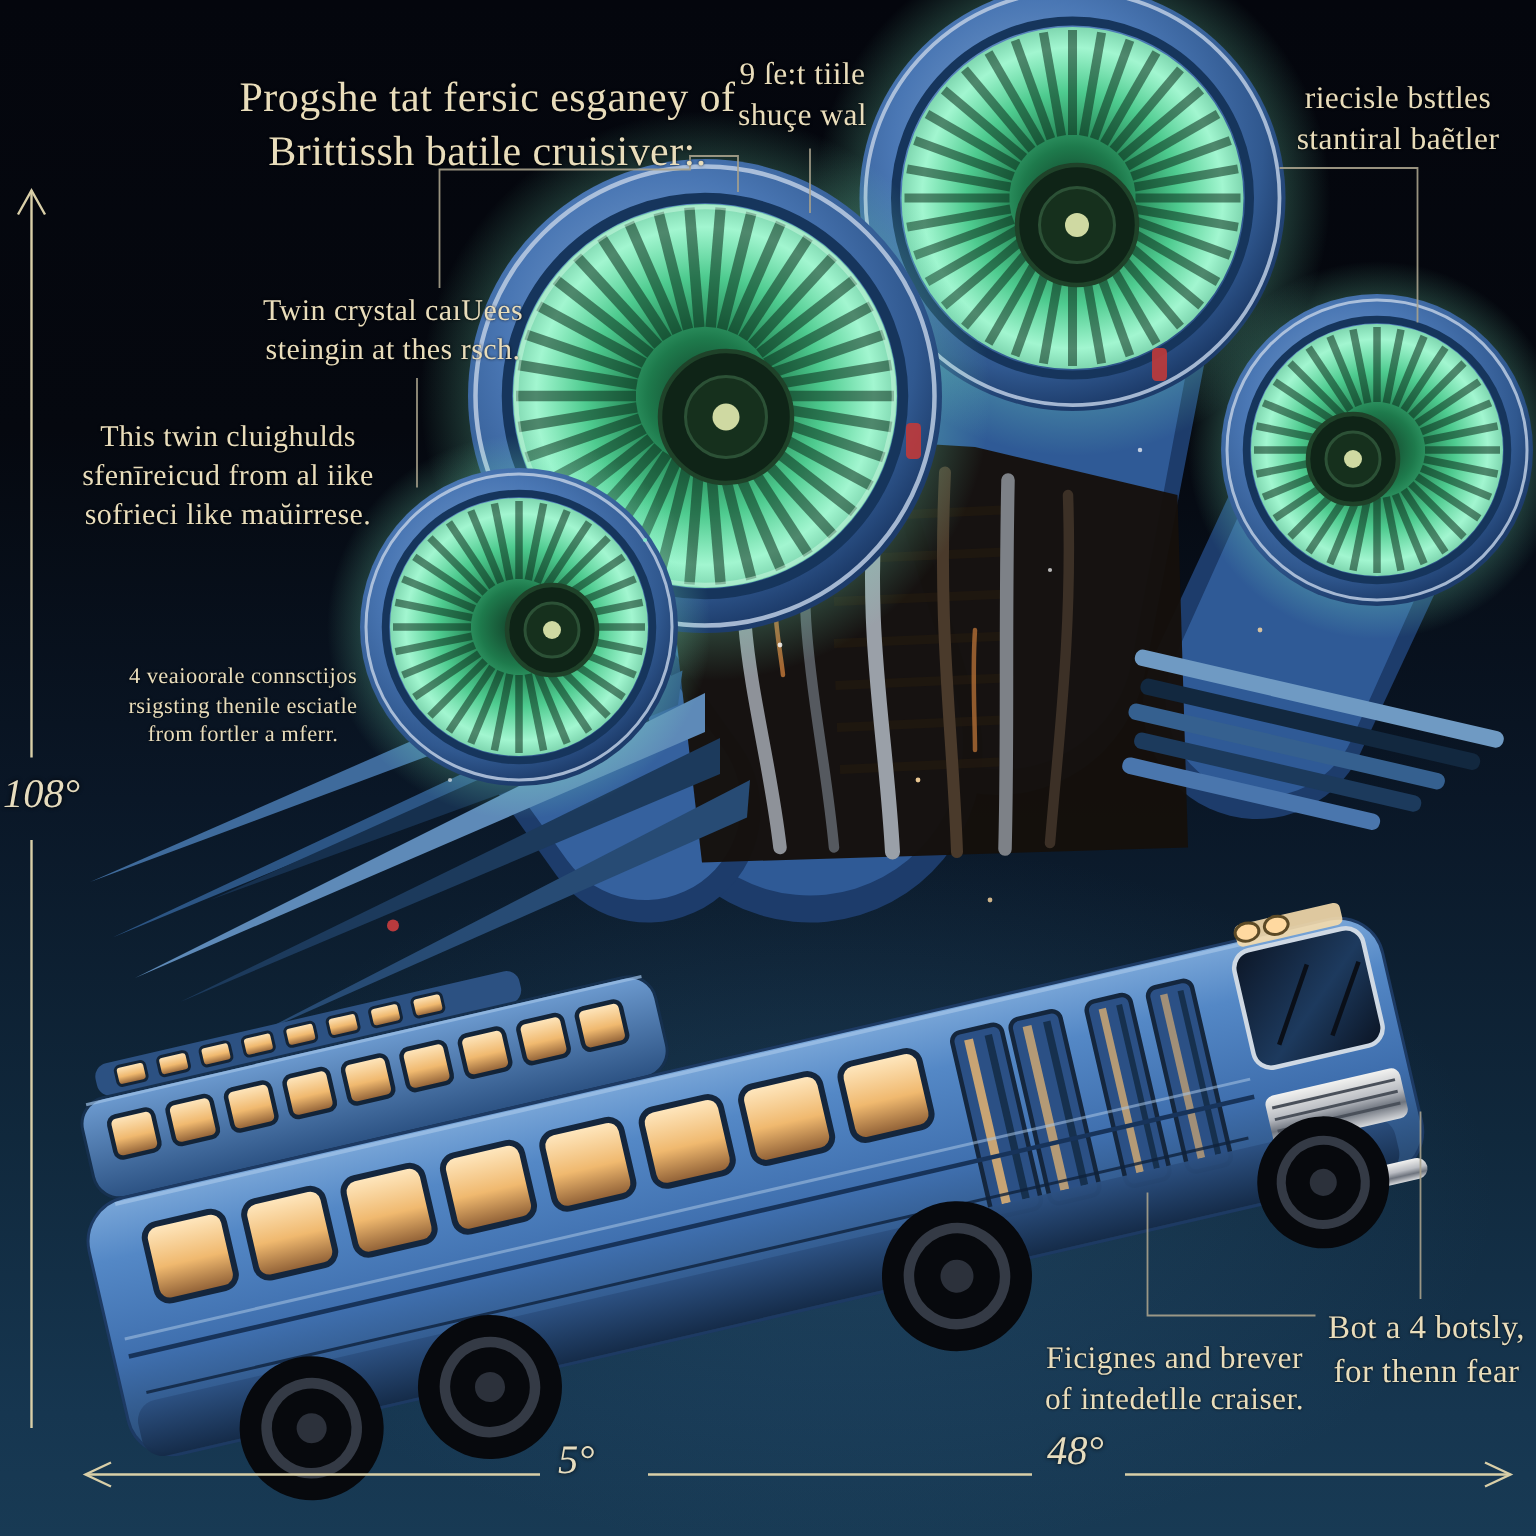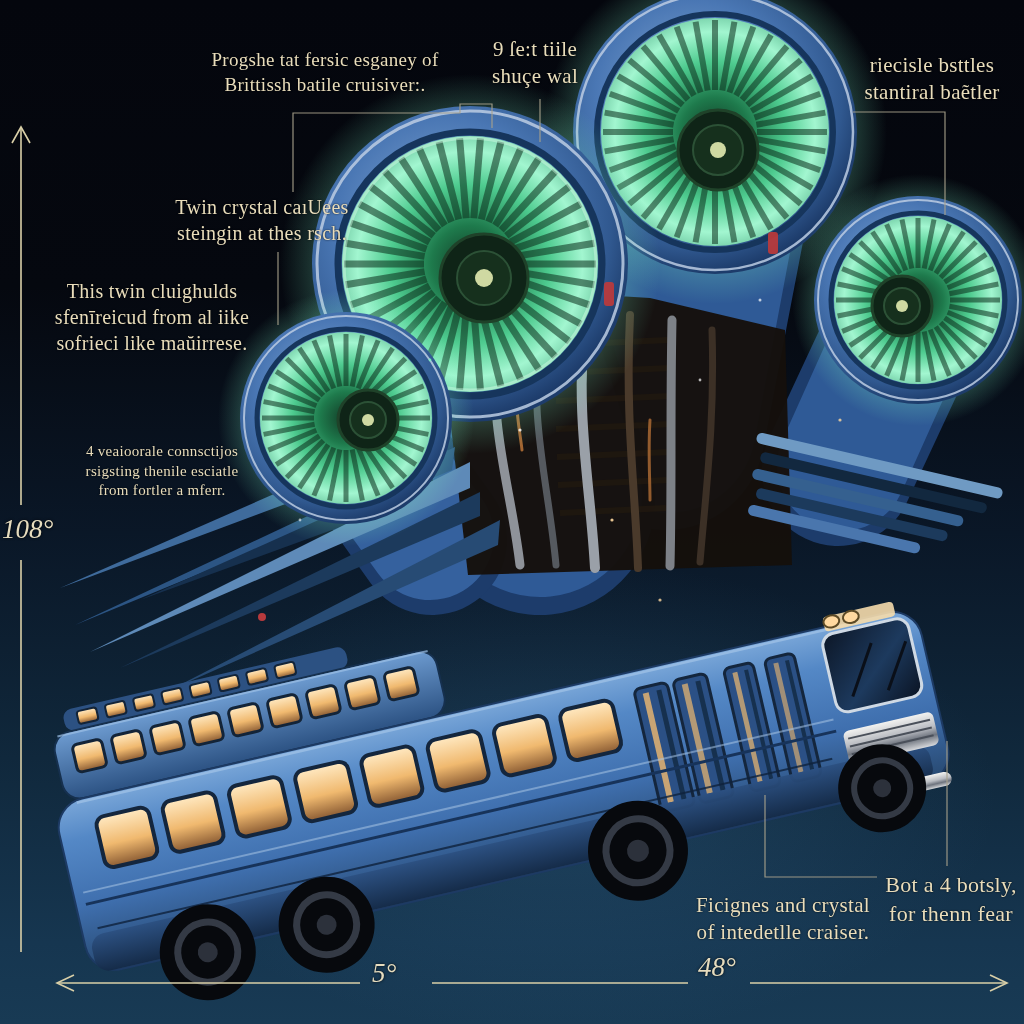--- a/index.html
+++ b/index.html
@@ -437,41 +437,41 @@
     <g stroke="#a9a28c" stroke-width="1.2" fill="none" opacity=".9">
       <path d="M293,192 L293,113 L460,113 L460,104 L492,104 L492,128"></path>
       <path d="M278,252 L278,325"></path>
       <path d="M540,99 L540,142"></path>
       <path d="M853,112 L945,112 L945,215"></path>
       <path d="M765,795 L765,877 L877,877"></path>
       <path d="M947,741 L947,866"></path>
     </g>
   </svg>
 
-  <div class="lbl" style="left:150px;top:48px;width:350px;font-size:19px;">Progshe tat fersic esganey of
+  <div class="lbl" style="left:150px;top:48px;width:350px;font-size:28px;">Progshe tat fersic esganey of
 Brittissh batile cruisiver:.</div>
 
   <div class="lbl" style="left:452px;top:36px;width:166px;font-size:21px;">9 ſe:t tiile
 shuçe wal</div>
 
   <div class="lbl" style="left:148px;top:194px;width:228px;font-size:20px;">Twin crystal caıUees
 steingin at thes rsch.</div>
 
   <div class="lbl" style="left:843px;top:52px;width:178px;font-size:21px;">riecisle bsttles
 stantiral baẽtler</div>
 
   <div class="lbl" style="left:36px;top:278px;width:232px;font-size:20px;">This twin cluighulds
 sfenīreicud from al iike
 sofrieci like maŭirrese.</div>
 
   <div class="lbl" style="left:28px;top:442px;width:268px;font-size:15px;">4 veaioorale connsctijos
 rsigsting thenile esciatle
 from fortler a mferr.</div>
 
-  <div class="lbl" style="left:678px;top:892px;width:210px;font-size:21px;">Ficignes and crystal
+  <div class="lbl" style="left:678px;top:892px;width:210px;font-size:21px;">Ficignes and brever
 of intedetlle craiser.</div>
 
   <div class="lbl" style="left:878px;top:871px;width:146px;font-size:22px;">Bot a 4 botsly,
 for thenn fear</div>
 
   <div class="dim" style="left:2px;top:514px;">108°</div>
 
   <div class="dim" style="left:372px;top:958px;">5°</div>
 
   <div class="dim" style="left:698px;top:952px;">48°</div>

